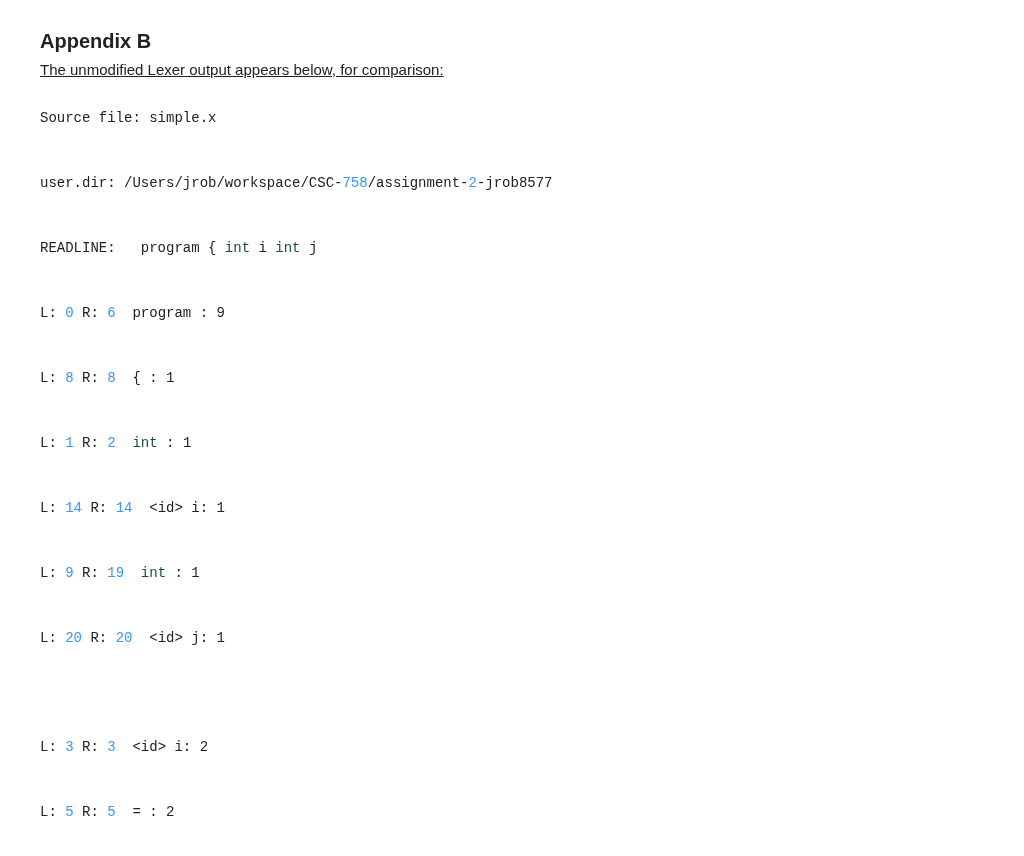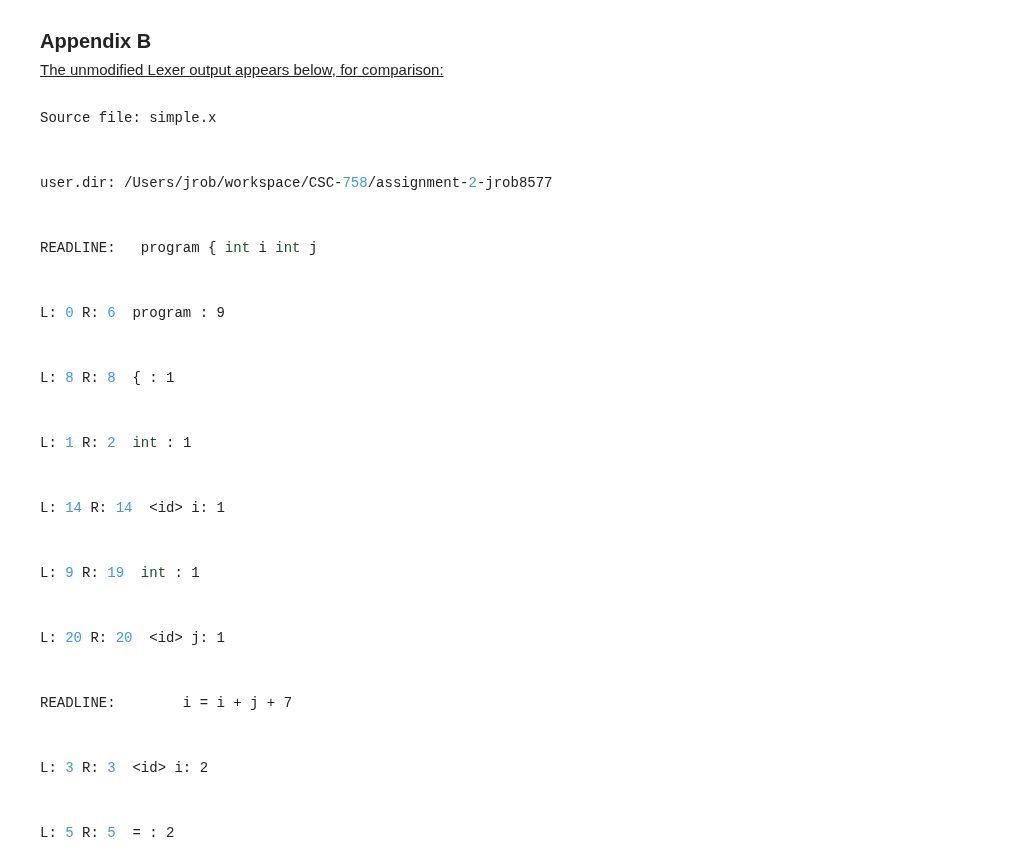--- a/index.html
+++ b/index.html
@@ -48,21 +48,20 @@
 <span>L: </span><span class="blue">8</span><span> R: </span><span class="blue">8</span><span>  { : 1</span>
 <br>
 <span>L: </span><span class="blue">1</span><span> R: </span><span class="blue">2</span><span>  </span><span class="orange">int</span><span> : 1</span>
 <br>
 <span>L: </span><span class="blue">14</span><span> R: </span><span class="blue">14</span><span>  &lt;id&gt; i: 1</span>
 <br>
 <span>L: </span><span class="blue">9</span><span> R: </span><span class="blue">19</span><span>  </span><span class="orange">int</span><span> : 1</span>
 <br>
 <span>L: </span><span class="blue">20</span><span> R: </span><span class="blue">20</span><span>  &lt;id&gt; j: 1</span>
 <br>
-<span>READLINE:        i = i + j + 7</span>
 <br>
 <span>L: </span><span class="blue">3</span><span> R: </span><span class="blue">3</span><span>  &lt;id&gt; i: 2</span>
 <br>
 <span>L: </span><span class="blue">5</span><span> R: </span><span class="blue">5</span><span>  = : 2</span>
 <br>
 
 <br>
 
 <br>
 

